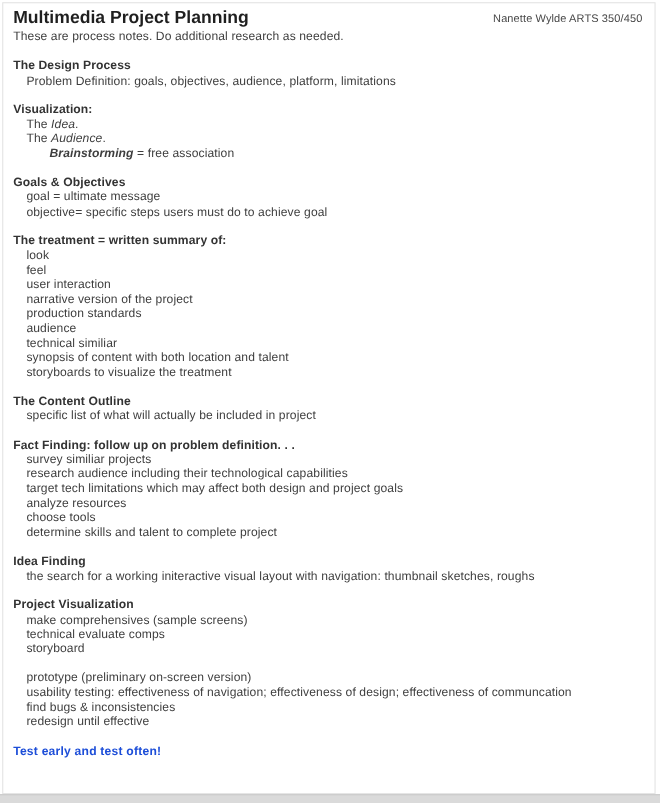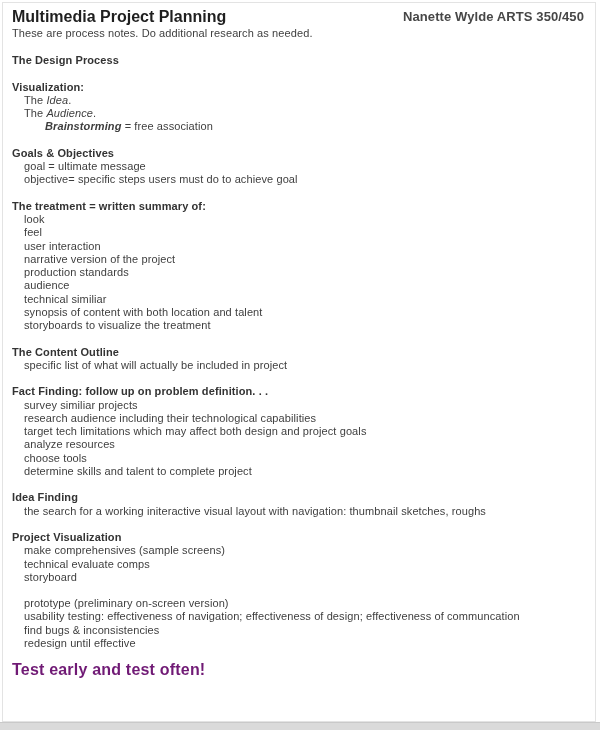--- a/index.html
+++ b/index.html
@@ -28,71 +28,71 @@
     position: absolute;
     left: 12px; top: 8px; right: 10px;
     color: #3e3e3e;
     font-size: 11px;
     line-height: 13.3px;
     letter-spacing: 0.1px;
   }
   .header-row {
     display: flex;
     justify-content: space-between;
-    align-items: flex-start;
+    align-items: center;
   }
   .title {
     font-size: 16px;
     font-weight: 700;
     color: #1f1f1f;
     letter-spacing: 0;
     line-height: 18px;
   }
   .author {
-    font-size: 13px;
+    font-size: 10px;
     color: #474747;
     padding-top: 2px;
     padding-right: 6px;
     white-space: nowrap;
-    font-weight: bold;
   }
   .subtitle { margin-top: 1px; }
   .sections { margin-top: 14px; }
   .section + .section { margin-top: 13px; }
   .section-header {
     font-weight: 700;
     color: #333333;
   }
   .item { padding-left: 12px; }
   .seg-italic { font-style: italic; }
   .seg-bold { font-weight: 700; margin-left: 21px; }
   .footer {
     margin-top: 13px;
     font-weight: 700;
-    font-size: 16px;
-    color: #701a75;
+    font-size: 11px;
+    color: #1d4ed8;
     letter-spacing: 0.2px;
   }
 </style>
 </head>
 <body>
 
 <div class="frame"></div>
 <div class="bottom-strip"></div>
 
 <div class="content">
   <div class="header-row">
     <div class="title">Multimedia Project Planning</div>
     <div class="author">Nanette Wylde ARTS 350/450</div>
   </div>
   <div class="subtitle">These are process notes. Do additional research as needed.</div>
 
   <div class="sections" id="sections">
       <div class="section">
         <div class="section-header">The Design Process</div>
+        <div class="item">Problem Definition: goals, objectives, audience, platform, limitations</div>
       </div>
       <div class="section">
         <div class="section-header">Visualization:</div>
         <div class="item"><span>The </span><span class="seg-italic">Idea</span><span>.</span></div>
         <div class="item"><span>The </span><span class="seg-italic">Audience</span><span>.</span></div>
         <div class="item"><span class="seg-italic seg-bold">Brainstorming</span><span> = free association</span></div>
       </div>
       <div class="section">
         <div class="section-header">Goals &amp; Objectives</div>
         <div class="item">goal = ultimate message</div>

